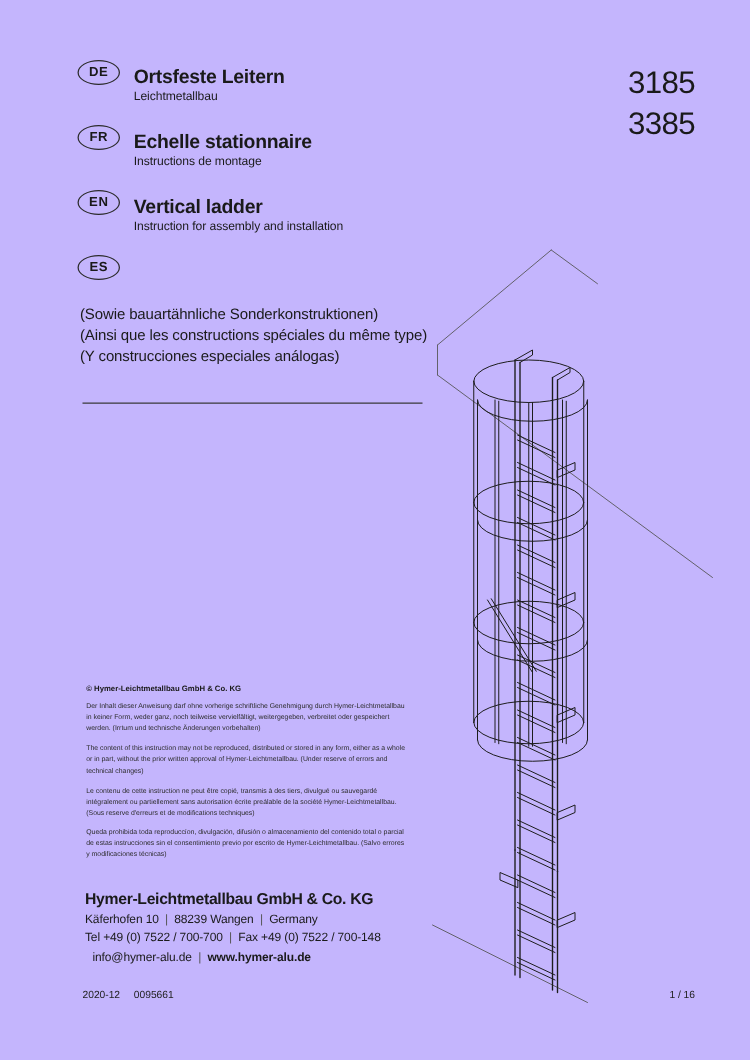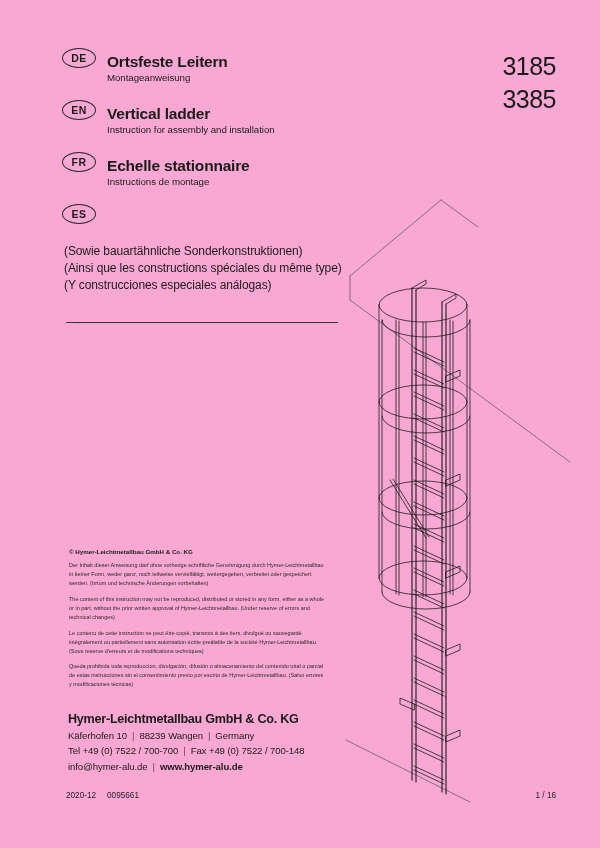--- a/index.html
+++ b/index.html
@@ -1,20 +1,20 @@
 <!DOCTYPE html>
 <html><head>
 <meta charset="utf-8">
 <style>
   html,body{margin:0;padding:0;background:#ffffff;}
   body{width:600px;height:848px;position:relative;overflow:hidden;
        font-family:"Liberation Sans","DejaVu Sans",sans-serif;color:#1a1a1a;
        -webkit-font-smoothing:antialiased;}
 
-  .page{position:absolute;inset:0;background:#f9a8d4;padding-left:44px;}
+  .page{position:absolute;inset:0;background:#c4b5fd;padding-left:44px;}
 
   
   .lang-list{position:absolute;left:62px;top:46px;width:300px;}
   .lang-row{display:flex;align-items:flex-start;margin-bottom:13px;}
   .badge{flex:0 0 auto;width:32px;height:18px;border:1.3px solid #2b2b2b;
          border-radius:50%;display:flex;align-items:center;justify-content:center;
          font-size:10.5px;font-weight:bold;letter-spacing:.4px;color:#1a1a1a;
          margin-top:2px;}
   .lang-text{margin-left:11px;}
   .lang-title{font-size:15.5px;font-weight:bold;line-height:1.12;letter-spacing:-.2px;margin-top:7px;}
@@ -34,21 +34,21 @@
   
   .legal{position:absolute;left:69px;top:547px;width:258px;}
   .legal .copy{font-size:6.2px;font-weight:bold;line-height:1.5;margin-bottom:5px;}
   .legal p{margin:0 0 7px 0;font-size:5.5px;line-height:1.62;color:#2a2a2a;}
 
   
   .company{position:absolute;left:68px;top:712px;width:300px;}
   .company .name{font-size:12.6px;font-weight:bold;letter-spacing:-.25px;}
   .company .line{font-size:9.6px;margin-top:4px;letter-spacing:-.1px;}
   .sep{display:inline-block;padding:0 5px;color:#555;}
-  .company .line.web{margin-top:5px;}
+  .company .line.web{margin-top:5px;margin-left:6px;}
   .company .line.web .w{font-weight:bold;}
 
   
   .footer{position:absolute;left:66px;right:44px;top:791px;display:flex;
           justify-content:space-between;font-size:8.2px;color:#222;}
   .footer .code{display:inline-block;padding-left:11px;}
 
   
   .illu{position:absolute;left:338px;top:180px;width:250px;height:630px;}
   .illu svg{display:block;width:100%;height:100%;}
@@ -57,37 +57,37 @@
 <body>
 
 <div class="page">
 
   <div class="lang-list">
 
     <div class="lang-row">
       <div class="badge">DE</div>
       <div class="lang-text">
         <div class="lang-title">Ortsfeste Leitern</div>
-        <div class="lang-sub">Montageanweisung</div>
+        <div class="lang-sub">Leichtmetallbau</div>
+      </div>
+    </div>
+
+    <div class="lang-row">
+      <div class="badge">FR</div>
+      <div class="lang-text">
+        <div class="lang-title">Echelle stationnaire</div>
+        <div class="lang-sub">Instructions de montage</div>
       </div>
     </div>
 
     <div class="lang-row">
       <div class="badge">EN</div>
       <div class="lang-text">
         <div class="lang-title">Vertical ladder</div>
         <div class="lang-sub">Instruction for assembly and installation</div>
-      </div>
-    </div>
-
-    <div class="lang-row">
-      <div class="badge">FR</div>
-      <div class="lang-text">
-        <div class="lang-title">Echelle stationnaire</div>
-        <div class="lang-sub">Instructions de montage</div>
       </div>
     </div>
 
     <div class="lang-row">
       <div class="badge">ES</div>
     </div>
 
   </div>
 
   <div class="note">

